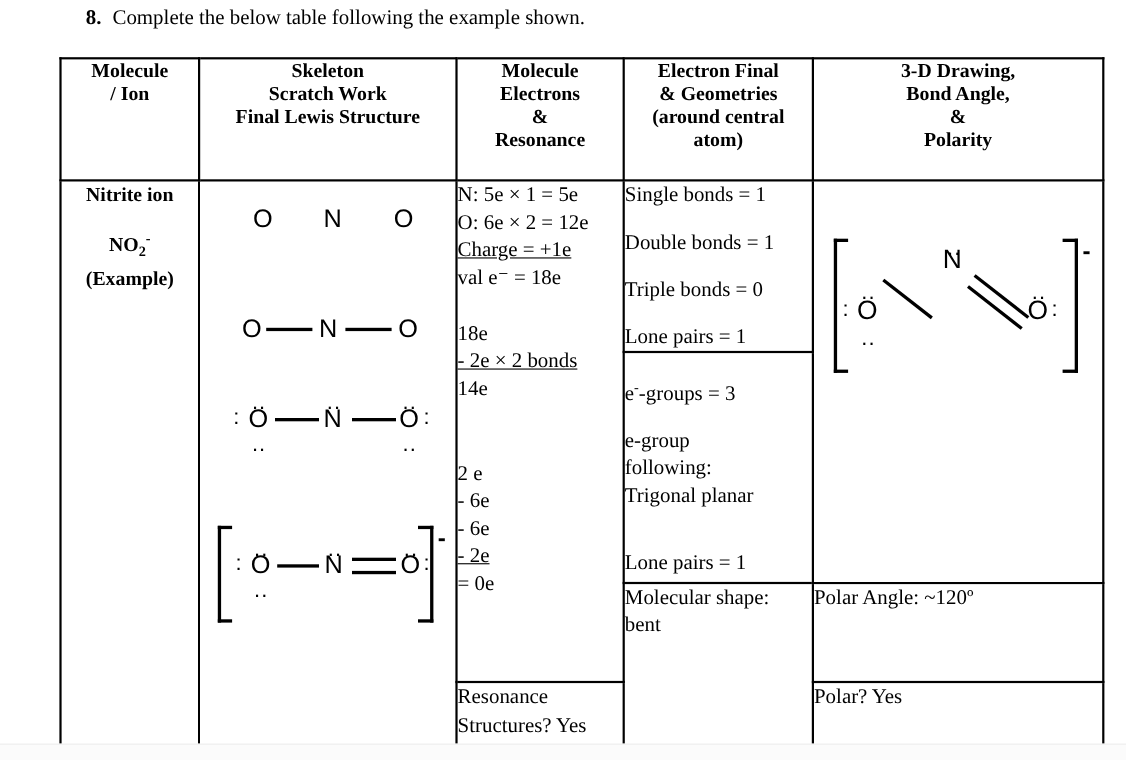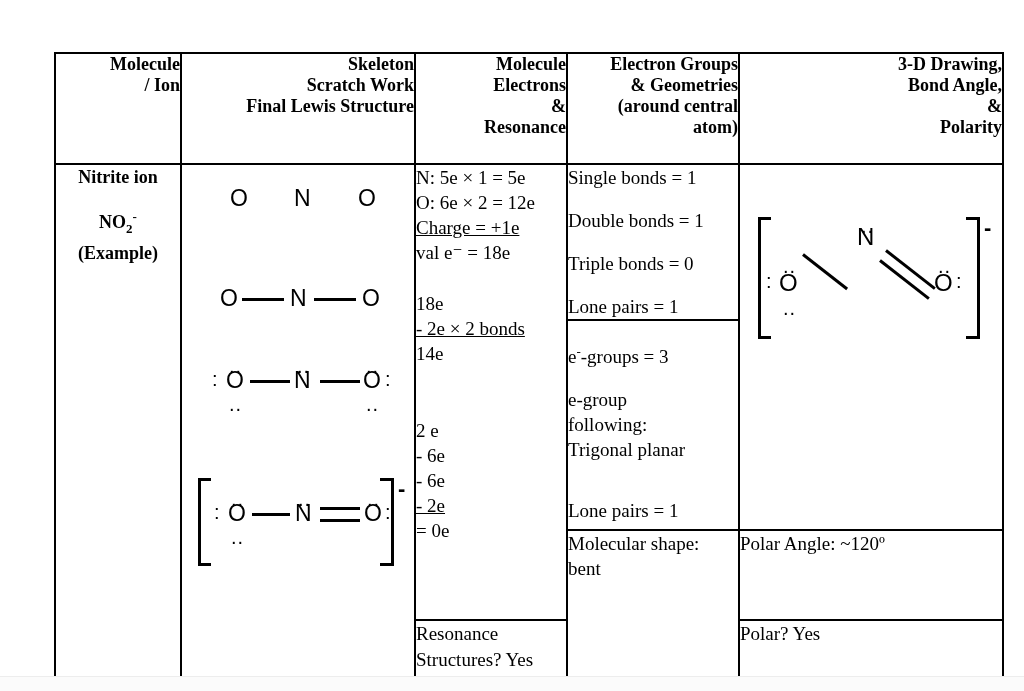--- a/index.html
+++ b/index.html
@@ -34,21 +34,21 @@
     table-layout: fixed;
   }
   #wstable td, #wstable th {
     border: 2px solid #000000;
     padding: 0;
     vertical-align: top;
     background: #ffffff;
   }
   
   .hdr {
-    text-align: right;
+    text-align: center;
     font-weight: bold;
     font-size: 18px;
     line-height: 21px;
     padding: 8px 4px 10px 4px;
     vertical-align: middle;
     height: 111px;
   }
   .hdr div { white-space: nowrap; }
   
   .c1 { width: 126px; }
@@ -136,20 +136,23 @@
     width: 1024px; height: 15px;
     background: #fbfbfb;
     border-top: 1px solid #ededed;
   }
 </style>
 </head>
 <body>
 
 <div id="page">
 
+  <div id="prompt">
+    <span class="qnum">8.</span><span>Complete the below table following the example shown.</span>
+  </div>
 
   <table id="wstable">
     <colgroup>
       <col class="c1">
         <col class="c2">
         <col class="c3">
         <col class="c4">
         <col class="c5">
     </colgroup>
 
@@ -164,21 +167,21 @@
         <div>Scratch Work</div>
         <div>Final Lewis Structure</div>
       </td>
       <td class="hdr">
         <div>Molecule</div>
         <div>Electrons</div>
         <div>&amp;</div>
         <div>Resonance</div>
       </td>
       <td class="hdr">
-        <div>Electron Groups</div>
+        <div>Electron Final</div>
         <div>&amp; Geometries</div>
         <div>(around central</div>
         <div>atom)</div>
       </td>
       <td class="hdr">
         <div>3-D Drawing,</div>
         <div>Bond Angle,</div>
         <div>&amp;</div>
         <div>Polarity</div>
       </td>

